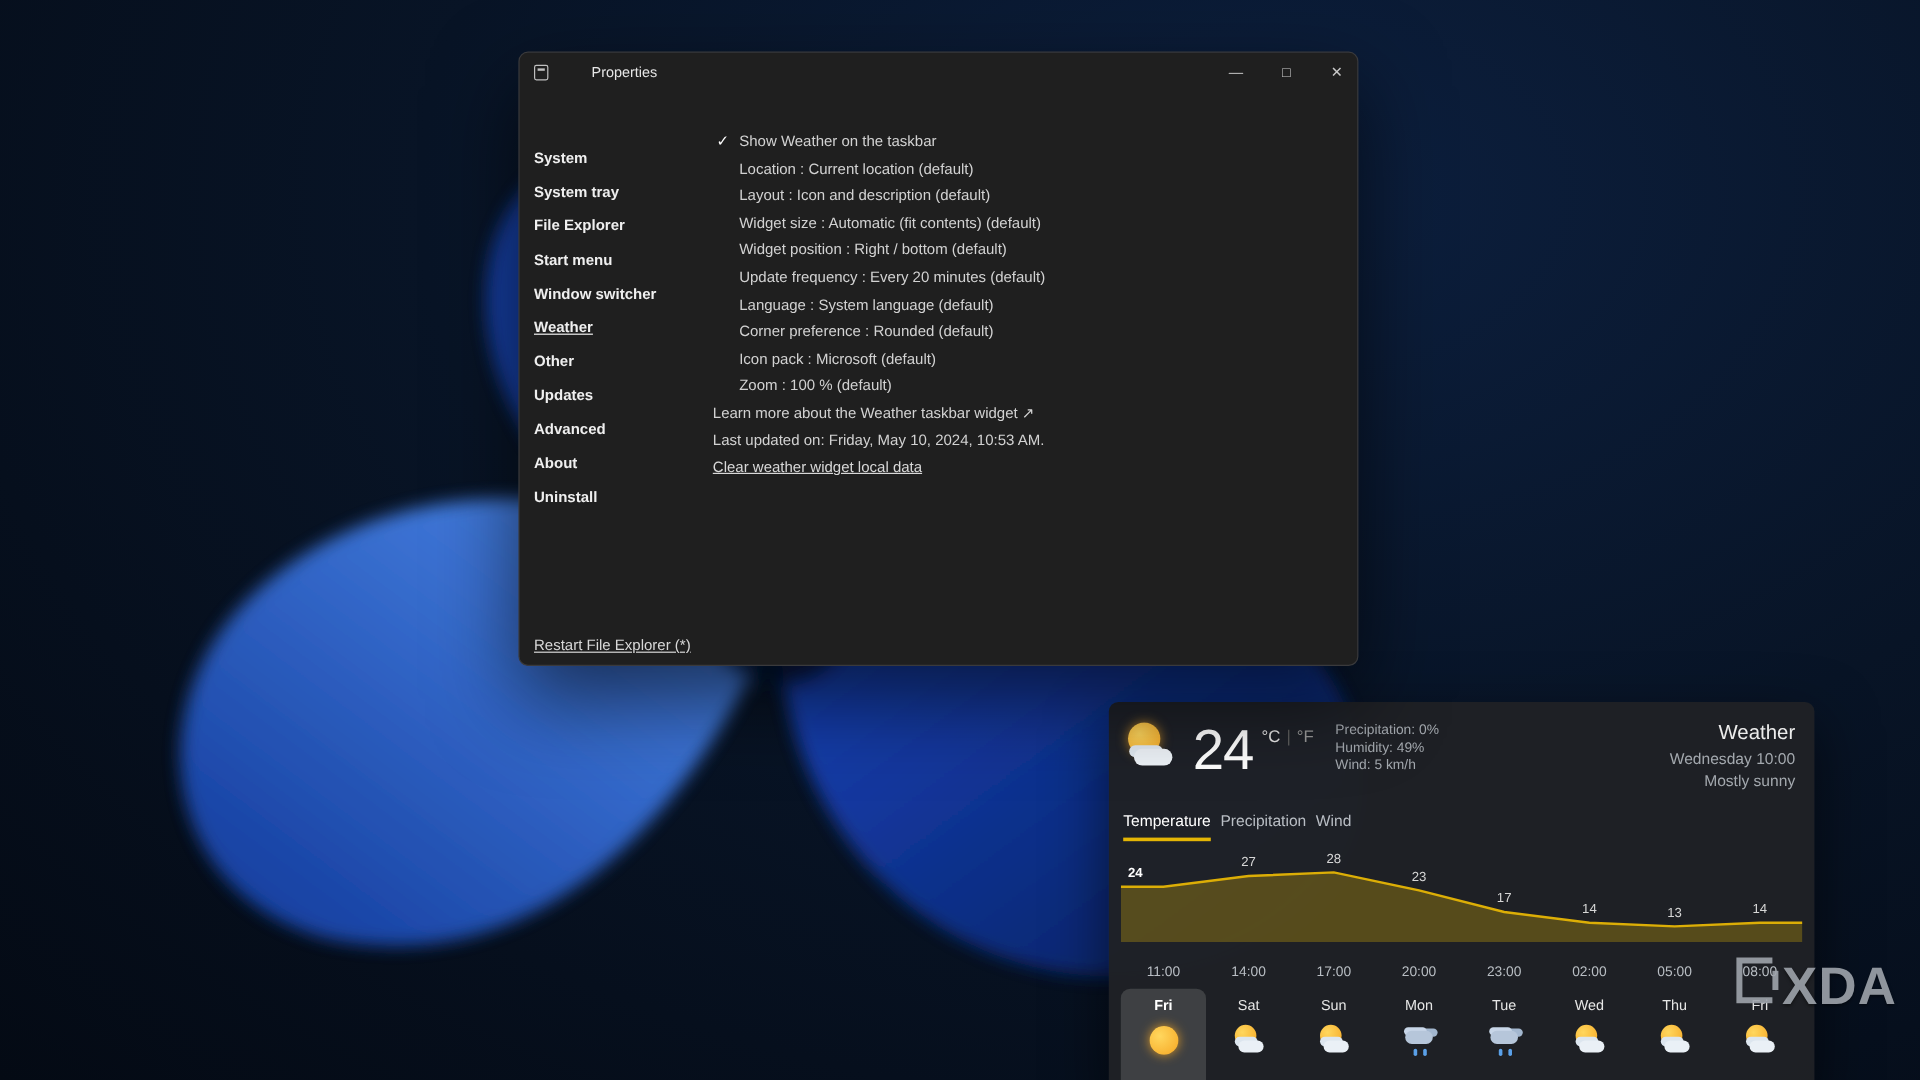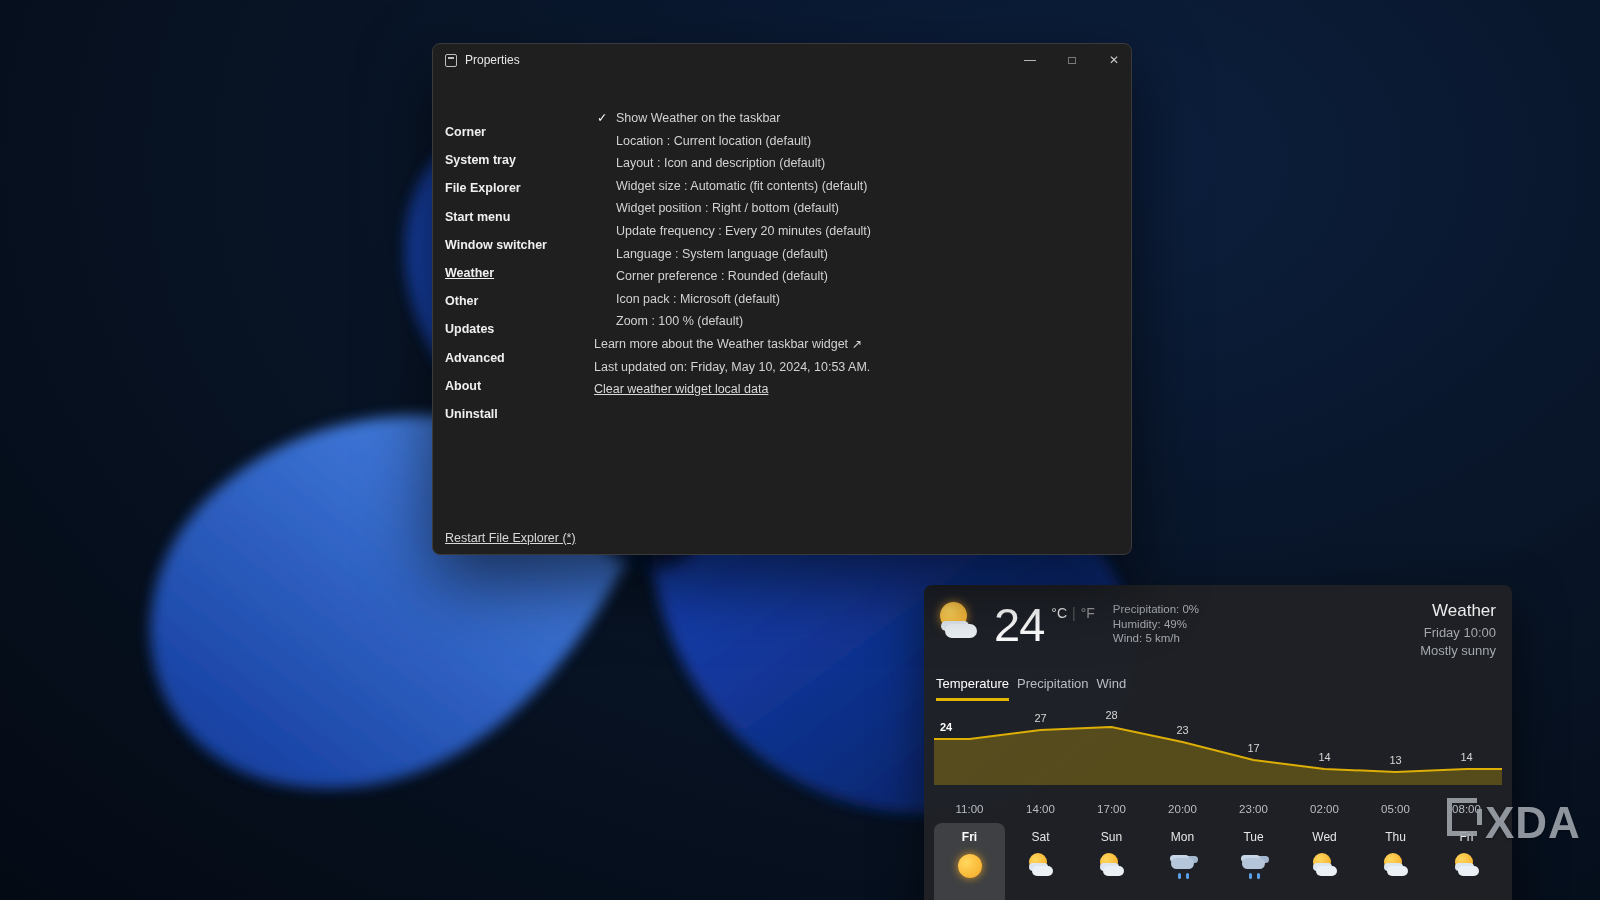--- a/index.html
+++ b/index.html
@@ -13,21 +13,21 @@
 
   
   .bloom { position:absolute; left:90px; top:40px; z-index:0; opacity:.96; }
 
   
   .win {
     position:absolute; left:432px; top:43px; width:700px; height:512px;
     background:#1f1f1f; border:1px solid #3a3a3c; border-radius:8px;
     box-shadow:0 28px 70px rgba(0,0,0,.6); z-index:3; font-size:12.5px;
   }
-  .titlebar { display:flex; align-items:center; height:32px; padding:0 10px 0 12px; }
+  .titlebar { display:flex; align-items:center; height:32px; padding:0 10px 0 12px;gap:28px; }
   .appicon { width:12px; height:13px; border:1.5px solid #bfbfbf; border-radius:2px; position:relative; margin-right:8px; }
   .appicon::after { content:""; position:absolute; left:2px; top:2px; right:2px; height:2px; background:#bfbfbf; }
   .title { color:#e6e6e6; font-size:12px; }
   .controls { margin-left:auto; display:flex; gap:28px; color:#c9c9c9; font-size:12px; }
   .controls span { cursor:default; width:14px; text-align:center; }
 
   .sidebar { position:absolute; left:12px; top:74px; line-height:28.2px; font-weight:700; color:#efefef; }
   .sidebar .item { white-space:nowrap; cursor:default; }
   .sidebar .item.selected { text-decoration:underline; }
 
@@ -130,21 +130,21 @@
     <span class="appicon"></span>
     <span class="title">Properties</span>
     <span class="controls">
       <span>—</span>
       <span>□</span>
       <span>✕</span>
     </span>
   </div>
 
   <div class="sidebar">
-    <div class="item">Corner</div>
+    <div class="item">System</div>
     <div class="item">System tray</div>
     <div class="item">File Explorer</div>
     <div class="item">Start menu</div>
     <div class="item">Window switcher</div>
     <div class="item selected">Weather</div>
     <div class="item">Other</div>
     <div class="item">Updates</div>
     <div class="item">Advanced</div>
     <div class="item">About</div>
     <div class="item">Uninstall</div>
@@ -182,21 +182,21 @@
       <span class="f">°F</span>
     </span>
     <span class="details">
       <div>Precipitation: 0%</div>
       <div>Humidity: 49%</div>
       <div>Wind: 5 km/h</div>
     </span>
     <span class="w-spacer"></span>
     <span class="w-head">
       <div class="t">Weather</div>
-      <div class="s">Friday 10:00</div>
+      <div class="s">Wednesday 10:00</div>
       <div class="s">Mostly sunny</div>
     </span>
   </div>
 
   <div class="tabs">
     <span class="tab active">Temperature</span>
     <span class="tab">Precipitation</span>
     <span class="tab">Wind</span>
   </div>
 

